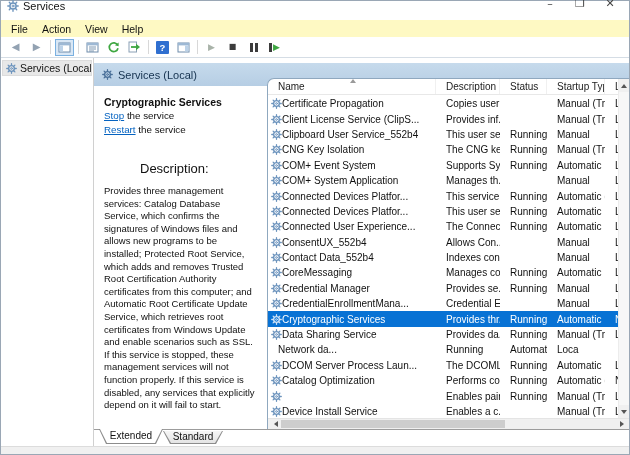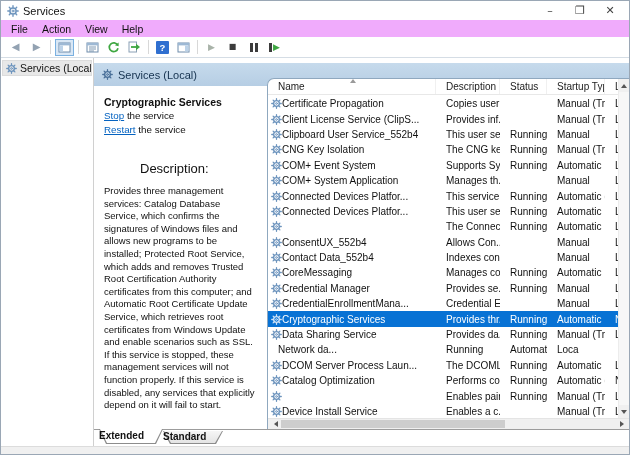--- a/index.html
+++ b/index.html
@@ -1,28 +1,28 @@
 <!DOCTYPE html>
 <html><head>
 <meta charset="utf-8">
 <style>
   * { box-sizing: border-box; margin: 0; padding: 0; }
   html,body { width:630px; height:455px; }
   body { font-family:"Liberation Sans", sans-serif; background:#fff; overflow:hidden; }
   .window { width:630px; height:455px; border:1px solid #9aa7b5; background:#fff; position:relative; display:flex; flex-direction:column; }
 
   
-  .titlebar { height:19px; display:flex; align-items:center; padding:8px 4px; background:#fff; flex:0 0 auto; }
+  .titlebar { height:19px; display:flex; align-items:flex-end; padding:8px 4px; background:#fff; flex:0 0 auto; }
   .titlebar .ticon { margin:0 4px 0 2px; display:flex; }
   .titlebar .ttext { font-size:11px; color:#111; }
   .wincontrols { margin-left:auto; display:flex; align-items:center; }
   .wcbtn { width:30px; height:17px; display:flex; align-items:center; justify-content:center; font-size:11px; color:#444; font-family:"DejaVu Sans", sans-serif; }
 
   
-  .menubar { height:17px; display:flex; align-items:center; padding-left:3px; background:#f0abfc; flex:0 0 auto; }
+  .menubar { height:17px; display:flex; align-items:center; padding-left:3px; background:#fef9c3; flex:0 0 auto; }
   .menu-item { font-size:10.5px; color:#111; padding:1px 7px; }
 
   
   .toolbar { height:21px; display:flex; align-items:center; padding-left:4px; background:#fff; border-bottom:1px solid #d5dde5; flex:0 0 auto; }
   .tbtn { width:19px; height:17px; display:flex; align-items:center; justify-content:center; margin:0 1px; border:1px solid transparent; }
   .tbtn.active { background:#d9e7f5; border:1px solid #7ab0e0; }
   .tsep { width:1px; height:14px; background:#d8d8d8; margin:0 3px; }
   .arrow-glyph { font-size:10px; color:#93a2b2; font-family:"DejaVu Sans", sans-serif; line-height:1; }
   .play-glyph { font-size:9px; line-height:1; font-family:"DejaVu Sans", sans-serif; }
   .pause-bars { width:8px; height:9px; border-left:3px solid #3c3c3c; border-right:3px solid #3c3c3c; }
@@ -72,21 +72,21 @@
   .hs-thumb { position:absolute; top:1px; bottom:1px; left:13px; width:62%; background:#cdcdcd; }
 
   
   .tabstrip { position:absolute; left:0; right:0; bottom:0; height:17px; border-top:1px solid #9c9c9c; display:flex; padding-left:5px; background:#fff; }
   .tab { position:relative; height:15px; margin-top:-1px; min-width:64px; }
   .tab .tbg, .tab .tfg { position:absolute; clip-path:polygon(0 0,100% 0,calc(100% - 7px) 100%,7px 100%); }
   .tab .tbg { inset:0; background:#8c8c8c; }
   .tab .tfg { inset:0 1px 1px 1px; background:#fff; }
   .tab.inactive { margin-top:1px; height:13px; min-width:60px; }
   .tab.inactive .tfg { background:linear-gradient(#f6f6f6,#e4e4e4); }
-  .tab .tlabel { position:relative; z-index:2; display:block; font-size:10px; color:#111; line-height:14px;font-weight:bold; }
+  .tab .tlabel { position:relative; z-index:2; display:block; text-align:center; font-size:10px; color:#111; line-height:14px; }
   .tab.inactive .tlabel { line-height:12px; }
 
   .bottomstrip { height:8px; background:#f0f0f0; border-top:1px solid #dcdcdc; flex:0 0 auto; }
 </style>
 </head>
 <body>
 
 <div class="window">
 
   <div class="titlebar">
@@ -379,20 +379,21 @@
               <div class="cell namecell">
                 <span class="gear">
                   <svg width="11" height="11" viewBox="0 0 12 12">
                     <g stroke="#6d94bd" fill="none" stroke-linecap="round">
                       <circle cx="6" cy="6" r="3.1" stroke-width="1.5"></circle>
                       <circle cx="6" cy="6" r="1" stroke-width="1"></circle>
                       <path stroke-width="1.4" d="M6 .8v1.5M6 9.7v1.5M.8 6h1.5M9.7 6h1.5M2.3 2.3l1.1 1.1M8.6 8.6l1.1 1.1M9.7 2.3L8.6 3.4M3.4 8.6L2.3 9.7"></path>
                     </g>
                   </svg>
                 </span>
+                <span>Connected User Experience...</span>
               </div>
               <div class="cell">The Connec...</div>
               <div class="cell">Running</div>
               <div class="cell">Automatic</div>
               <div class="cell">Loca</div>
             </div>
             <div class="lrow">
               <div class="cell namecell">
                 <span class="gear">
                   <svg width="11" height="11" viewBox="0 0 12 12">

